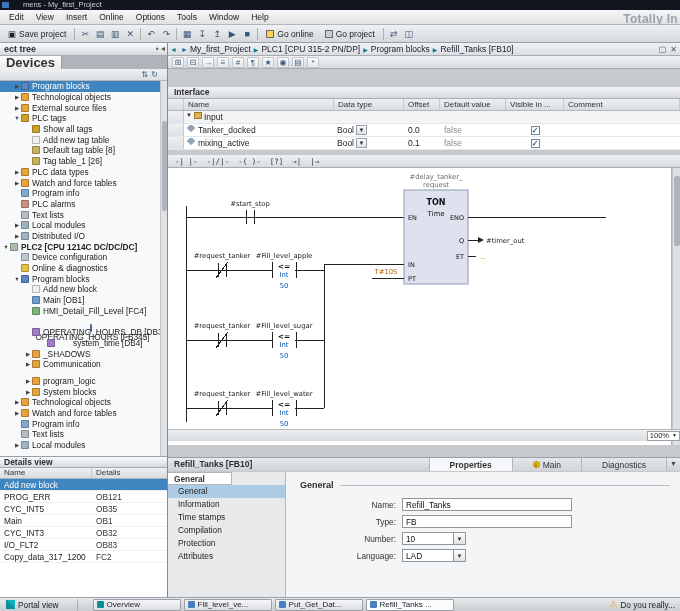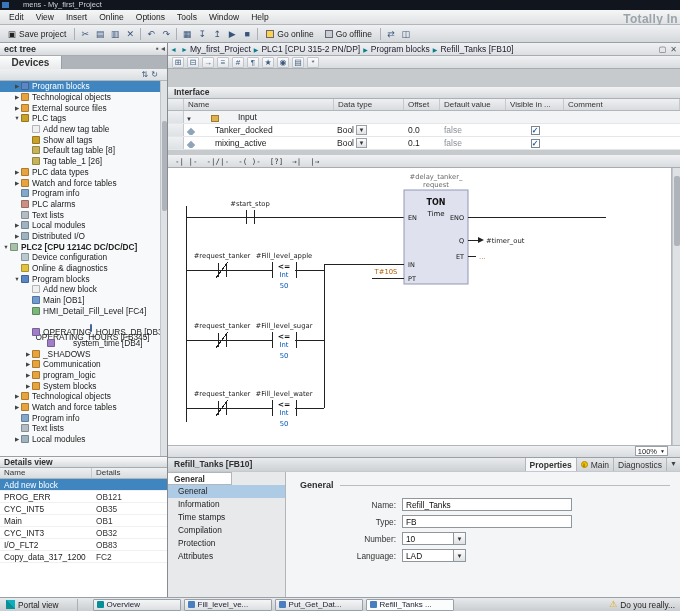--- a/index.html
+++ b/index.html
@@ -15,21 +15,21 @@
 .tbtn{height:14px;min-width:14px;display:inline-flex;align-items:center;justify-content:center;font-size:9px;color:#39547a;border:1px solid transparent;border-radius:1px}
 .tbtn.lbl{gap:3px;padding:0 4px;color:#222;font-size:8.5px}
 .tsep{width:1px;height:12px;background:#aab0b5;margin:0 2px}
 .conn-ico{width:8px;height:8px;border:1px solid #667;background:#ffd24a}
 .conn-ico.off{background:#c9ced2}
 
 #leftpanel{position:absolute;left:0;top:43px;width:168px;height:554px;background:#eceef0;border-right:1px solid #868b90}
 .phead{position:absolute;left:0;top:0;width:100%;height:13px;background:linear-gradient(#fafbfb,#d7dadd);border-bottom:1px solid #a8acb0;font-size:9px;font-weight:bold;color:#2c2e30;line-height:12px;padding-left:4px}
 .phead .ph-icons{position:absolute;right:2px;top:0;font-size:8px;color:#555;font-weight:normal}
 #devrow{position:absolute;left:0;top:13px;width:100%;height:13px;background:#aeb4b9}
-#devtab{position:absolute;left:0;top:0;width:62px;height:13px;background:linear-gradient(#fdfdfd,#e8eaec);border-right:1px solid #9aa0a5;font-size:10px;font-weight:bold;line-height:13px;text-align:center;color:#333}
+#devtab{position:absolute;left:0;top:0;width:62px;height:13px;background:linear-gradient(#fdfdfd,#e8eaec);border-right:1px solid #9aa0a5;font-size:13px;font-weight:bold;line-height:13px;text-align:center;color:#333}
 #minibar{position:absolute;left:0;top:26px;width:100%;height:12px;background:linear-gradient(#eef0f2,#dcdfe2);border-bottom:1px solid #b2b6ba;display:flex;justify-content:flex-end;align-items:center;gap:3px;padding-right:9px;font-size:8px;color:#3c5a7d}
 #tree{position:absolute;left:0;top:38px;width:161px;height:375px;background:#f8f9fa;overflow:hidden}
 .trow{display:flex;align-items:center;height:10.7px;font-size:8.3px;white-space:nowrap;color:#222;padding-left:2px}
 .trow .exp{flex:0 0 8px;font-size:5.5px;color:#444;text-align:center}
 .ticon{flex:0 0 8px;height:8px;margin-right:3px;border-radius:1px;border:1px solid rgba(0,0,0,.25)}
 .trow.selected{background:#3f85c0;color:#fff}
 .trow.bold{font-weight:bold}
 #treescroll{position:absolute;right:0;top:38px;width:7px;height:375px;background:#dfe2e5;border-left:1px solid #c2c6ca}
 #treescroll .thumb{position:absolute;left:1px;top:40px;width:5px;height:90px;background:#aeb4ba;border-radius:2px}
 #dhead{position:absolute;left:0;top:413px;width:100%;height:12px;background:linear-gradient(#fafbfb,#d7dadd);border-top:1px solid #9aa0a5;border-bottom:1px solid #a8acb0;font-size:8.5px;font-weight:bold;line-height:11px;padding-left:4px;color:#2c2e30}
@@ -63,56 +63,56 @@
 #grayband{position:absolute;left:0;top:26px;width:100%;height:18px;background:#c6cacd}
 #ifhead{position:absolute;left:0;top:44px;width:100%;height:12px;background:linear-gradient(#f2f3f4,#d7dadd);border-bottom:1px solid #aab0b5;font-size:8.5px;font-weight:bold;color:#2c2e30;line-height:11px;padding-left:6px}
 #ifcols{position:absolute;left:0;top:56px;width:100%;height:12px;display:flex;background:linear-gradient(#eef0f2,#d9dcdf);border-bottom:1px solid #b2b6ba;font-size:8px;color:#333}
 #ifcols div{border-right:1px solid #c5c9cd;padding-left:4px;line-height:11px;overflow:hidden;white-space:nowrap}
 .w-h{width:16px}.w-name{width:150px}.w-type{width:70px}.w-off{width:36px}.w-def{width:66px}.w-vis{width:58px}.w-com{flex:1}
 #ifrows{position:absolute;left:0;top:68px;width:100%}
 .ifrow{position:relative;width:100%;height:13px;display:flex;background:#fff;border-bottom:1px solid #e4e7ea;font-size:8.5px;align-items:center}
 .ifrow.sec{background:#f2f4f6}
 .ifrow div{overflow:hidden;white-space:nowrap}
 .ifrow .h{width:16px;align-self:stretch;background:linear-gradient(#eef0f2,#dfe2e5);border-right:1px solid #c5c9cd}
-.ifrow .nm{width:150px;display:flex;align-items:flex-end;padding-left:2px;gap:19px}
+.ifrow .nm{width:150px;display:flex;align-items:flex-start;padding-left:2px;gap:2px}
 .ifrow .ty{width:70px;display:flex;align-items:center;gap:2px;padding-left:3px}
 .ifrow .of{width:36px;padding-left:4px}
 .ifrow .df{width:66px;padding-left:4px;color:#8a9097}
 .ifrow .vi{width:58px;display:flex;justify-content:center}
 .ifrow .cm{flex:1}
 .dd{width:11px;height:10px;border:1px solid #9aa0a5;background:linear-gradient(#fdfdfd,#dfe2e5);font-size:6px;line-height:9px;text-align:center;color:#333}
 .cbx{width:9px;height:9px;border:1px solid #7d848b;background:#fff;font-size:8px;line-height:8px;text-align:center;color:#1d5fa8;font-weight:bold}
 .if-diamond{width:6px;height:6px;background:#8fa3bb;transform:rotate(45deg);margin:0 2px;flex:0 0 6px}
 .sec-arrow{font-size:6px;color:#333}
 .sec-fold{width:8px;height:7px;background:#e0b24f;border:1px solid #a07c2a;flex:0 0 8px}
 #ladbar{position:absolute;left:0;top:112px;width:100%;height:13px;background:linear-gradient(#eff1f3,#d9dcdf);border-bottom:1px solid #a8acb0;display:flex;align-items:center;gap:5px;padding-left:5px;font-family:"DejaVu Sans Mono",monospace;font-size:7.5px;color:#333}
 .ladico{padding:0 2px;height:11px;line-height:11px}
 #canvas{position:absolute;left:0;top:125px;width:504px;height:277px;background:#fff;border-right:1px solid #b2b6ba;overflow:hidden}
 #canvas svg{position:absolute;left:4px;top:2px}
 #vscroll{position:absolute;right:0;top:125px;width:8px;height:277px;background:#dfe2e5;border-left:1px solid #c2c6ca}
 #vscroll .thumb{position:absolute;left:1px;top:8px;width:6px;height:70px;background:#aeb4ba;border-radius:2px}
-#zoombar{position:absolute;left:0;top:402px;width:100%;height:12px;background:linear-gradient(#eef0f2,#d9dcdf);border-top:1px solid #b2b6ba;display:flex;justify-content:flex-end;gap:3px;padding-right:12px}
+#zoombar{position:absolute;left:0;top:386px;width:100%;height:12px;background:linear-gradient(#eef0f2,#d9dcdf);border-top:1px solid #b2b6ba;display:flex;align-items:center;justify-content:flex-end;gap:3px;}
 #zoomsel{height:10px;border:1px solid #9aa0a5;background:#fff;font-size:7.5px;line-height:9px;padding:0 2px;display:flex;align-items:center;gap:3px}
 
 .w{stroke:#222;stroke-width:1;fill:none;shape-rendering:crispEdges}
 .blkfill{fill:#dfe2ee;stroke:#9097b8;stroke-width:1}
 svg text{font-family:"DejaVu Sans",sans-serif}
 .t-op{font-size:6.8px;fill:#1c1c1c}
 .t-gray{font-size:6.8px;fill:#6a6a6a}
 .t-pin{font-size:6.5px;fill:#111}
 .t-bold{font-size:8px;font-weight:bold;fill:#111}
 .t-type{font-size:7px;fill:#111}
 .t-cmp{font-size:7.5px;font-weight:bold;fill:#111}
 .t-blue{font-size:6.8px;fill:#0054b4}
 .t-orange{font-size:6.8px;fill:#b35c00}
 .mid{text-anchor:middle}.end{text-anchor:end}
 
 #prophead{position:absolute;left:0;top:414px;width:100%;height:14px;background:linear-gradient(#e9ebed,#cdd1d4);border-top:1px solid #9aa0a5;display:flex;align-items:flex-end}
 #proptitle{font-size:8.5px;font-weight:bold;color:#2c2e30;padding:0 6px;line-height:13px;margin-right:auto}
-.ptab{height:13px;line-height:12px;padding:0 4px;font-size:8.5px;color:#333;border-left:1px solid #b2b6ba;display:flex;align-items:center;gap:3px;background:linear-gradient(#e4e6e9,#d2d5d8)}
+.ptab{height:13px;line-height:12px;padding:0 20px;font-size:8.5px;color:#333;border-left:1px solid #b2b6ba;display:flex;align-items:center;gap:3px;background:linear-gradient(#e4e6e9,#d2d5d8)}
 .ptab.selected{background:#f6f7f8;font-weight:bold}
 .warn-dot{width:7px;height:7px;border-radius:50%;background:#f4c100;border:1px solid #b38d00;font-size:5.5px;line-height:6px;text-align:center;color:#5a4700;font-weight:bold}
 .pchev{width:14px;text-align:center;font-size:7px;color:#444;border-left:1px solid #b2b6ba;height:13px;line-height:12px}
 #propbody{position:absolute;left:0;top:428px;width:100%;height:126px;background:#eff1f2;border-top:1px solid #c5c9cd}
 #propnav{position:absolute;left:0;top:0;width:118px;height:100%;background:#e7e9eb;border-right:1px solid #b2b6ba}
 #sidetab{width:64px;height:13px;background:#fff;border:1px solid #b2b6ba;border-left:none;font-size:8.3px;line-height:12px;padding-left:6px;font-weight:bold;color:#333}
 .navrow{height:13px;line-height:13px;padding-left:10px;font-size:8.3px;color:#222}
 .navrow.selected{background:#aecbe6}
 #propcontent{position:absolute;left:118px;top:0;right:0;bottom:0;background:#f4f5f6;padding:8px 10px 0 14px}
 .sect-head{display:flex;align-items:center;gap:6px;margin-bottom:8px}
@@ -193,21 +193,21 @@
         <span class="tbtn">▶</span>
         <span class="tbtn">■</span>
       </span>
     <span class="tsep"></span>
     <span class="tbtn lbl">
       <span class="conn-ico"></span>
       <span>Go online</span>
     </span>
     <span class="tbtn lbl">
       <span class="conn-ico off"></span>
-      <span>Go offline</span>
+      <span>Go project</span>
     </span>
     <span class="tsep"></span>
     <span style="display:flex;gap:1px">
 
     <span class="tbtn">⇄</span>
         <span class="tbtn">◫</span>
       </span>
   </div>
 
   <div id="leftpanel">
@@ -249,28 +249,28 @@
         </div>
 
         <div class="trow" style="padding-left: 13px;">
           <span class="exp">▼</span>
           <span class="ticon i-tags"></span>
           <span>PLC tags</span>
         </div>
 
         <div class="trow" style="padding-left: 24px;">
           <span class="exp"></span>
+          <span class="ticon i-tags"></span>
+          <span>Show all tags</span>
+        </div>
+
+        <div class="trow" style="padding-left: 24px;">
+          <span class="exp"></span>
           <span class="ticon i-add"></span>
           <span>Add new tag table</span>
-        </div>
-
-        <div class="trow" style="padding-left: 24px;">
-          <span class="exp"></span>
-          <span class="ticon i-tags"></span>
-          <span>Show all tags</span>
         </div>
 
         <div class="trow" style="padding-left: 24px;">
           <span class="exp"></span>
           <span class="ticon i-tagtable"></span>
           <span>Default tag table [8]</span>
         </div>
 
         <div class="trow" style="padding-left: 24px;">
           <span class="exp"></span>
@@ -385,21 +385,21 @@
           <span class="ticon i-folder"></span>
           <span>_SHADOWS</span>
         </div>
 
         <div class="trow" style="padding-left: 24px; align-items: center;">
           <span class="exp">▶</span>
           <span class="ticon i-folder"></span>
           <span>Communication</span>
         </div>
 
-        <div class="trow" style="padding-left: 24px;">
+        <div class="trow" style="padding-left: 24px; margin-top: 6px;">
           <span class="exp">▶</span>
           <span class="ticon i-folder"></span>
           <span>program_logic</span>
         </div>
 
         <div class="trow" style="padding-left: 24px;">
           <span class="exp">▶</span>
           <span class="ticon i-folder"></span>
           <span>System blocks</span>
         </div>

